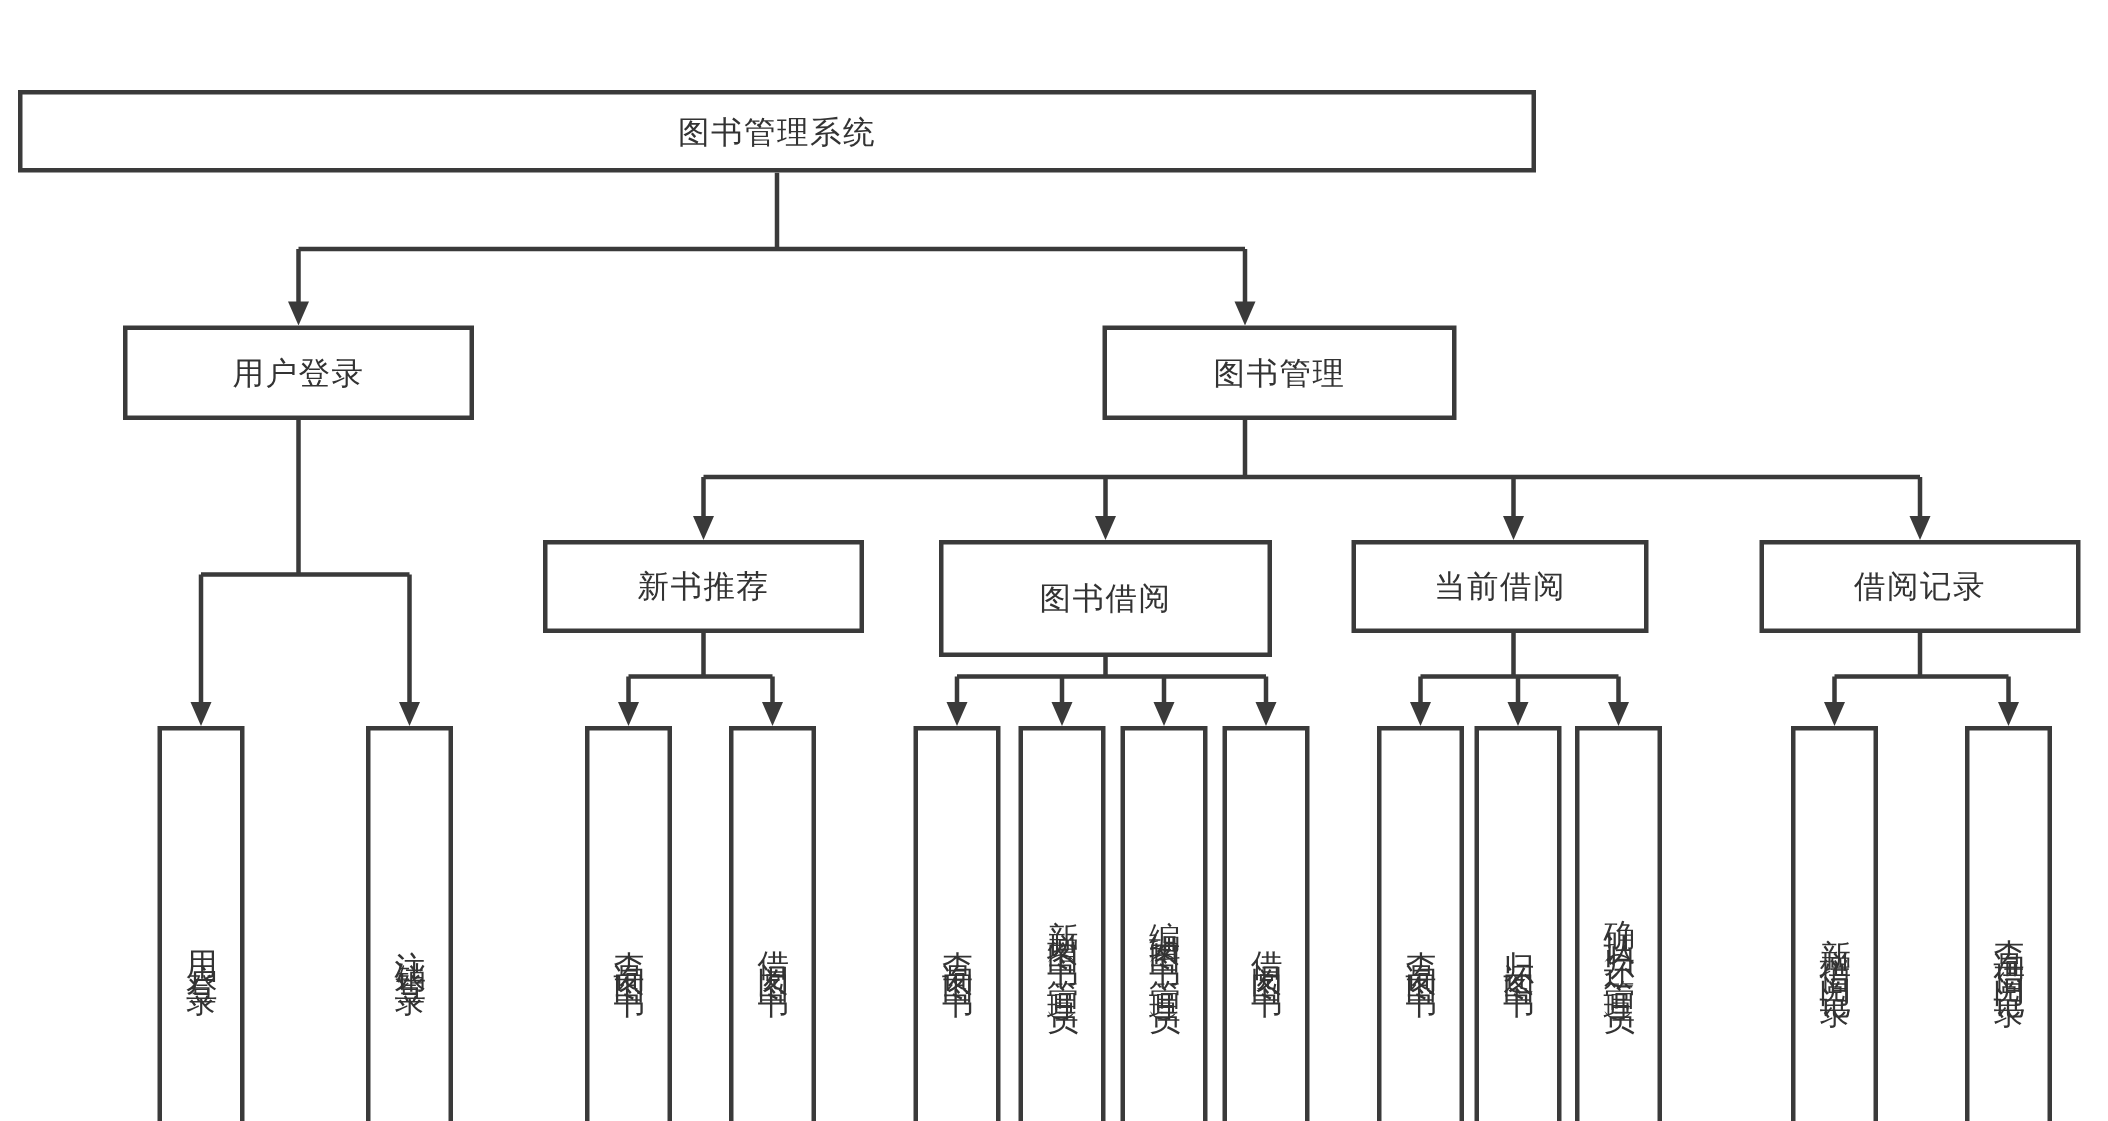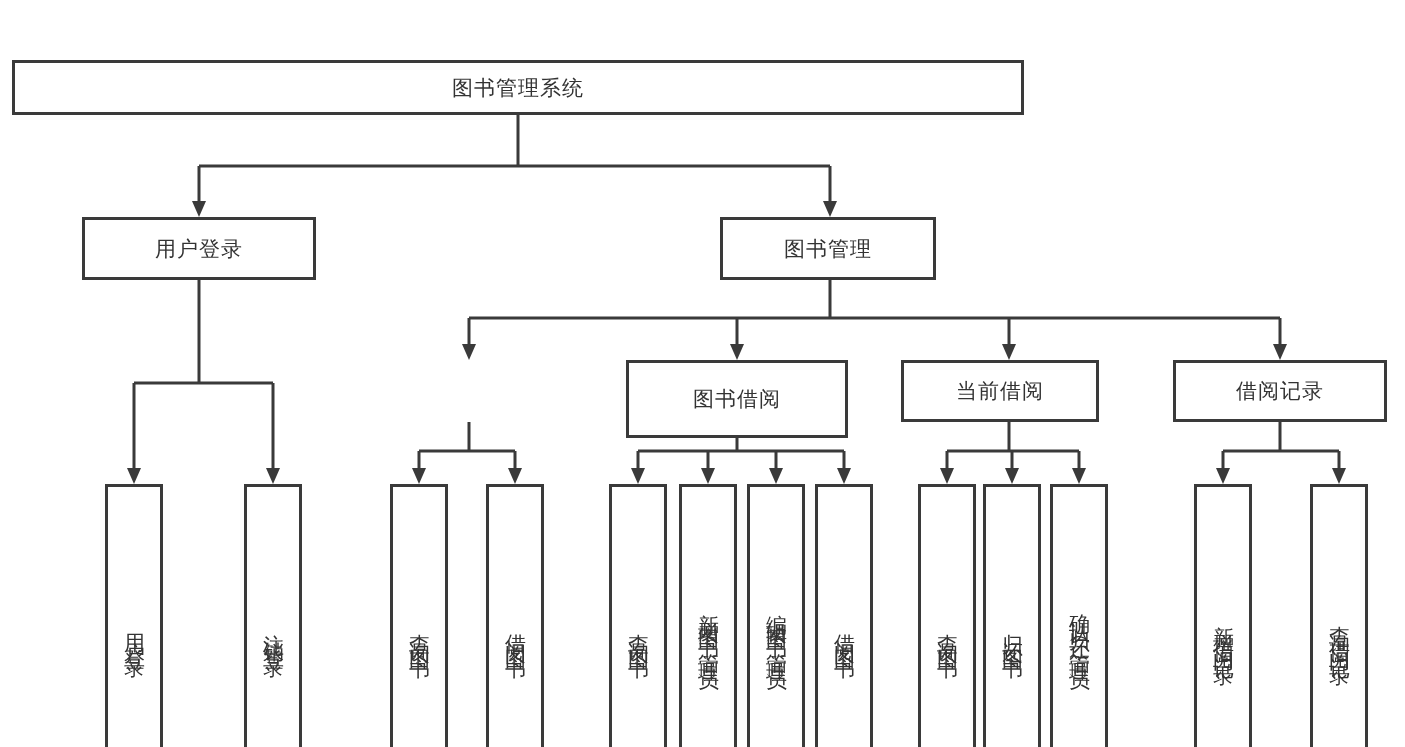--- a/index.html
+++ b/index.html
@@ -71,22 +71,23 @@
              M631 421 L645 421 L638 437 Z  M701 421 L715 421 L708 437 Z
              M769 421 L783 421 L776 437 Z  M837 421 L851 421 L844 437 Z
              M940 421 L954 421 L947 437 Z  M1005 421 L1019 421 L1012 437 Z
              M1072 421 L1086 421 L1079 437 Z
              M1216 421 L1230 421 L1223 437 Z  M1332 421 L1346 421 L1339 437 Z" fill="#3a3a3a" stroke="none"></path>
   </svg>
 
   <div class="box" style="left:12px;top:13px;width:1012px;height:55px">图书管理系统</div>
 
   <div class="box" style="left:82px;top:170px;width:234px;height:63px">用户登录</div>
-  <div class="box" style="left:720px;top:170px;width:216px;height:63px">图书管理</div>
+  <div class="box" style="left:735px;top:170px;width:236px;height:63px">图书管理</div>
 
+  <div class="box" style="left:362px;top:313px;width:214px;height:62px">新书推荐</div>
   <div class="box" style="left:626px;top:313px;width:222px;height:78px">图书借阅</div>
   <div class="box" style="left:901px;top:313px;width:198px;height:62px">当前借阅</div>
   <div class="box" style="left:1173px;top:313px;width:214px;height:62px">借阅记录</div>
 
   <div class="box v" style="left:105px;top:437px;width:58px;height:298px">用户登录</div>
   <div class="box v" style="left:244px;top:437px;width:58px;height:298px">注销登录</div>
 
   <div class="box v" style="left:390px;top:437px;width:58px;height:298px">查询图书</div>
   <div class="box v" style="left:486px;top:437px;width:58px;height:298px">借阅图书</div>
 

